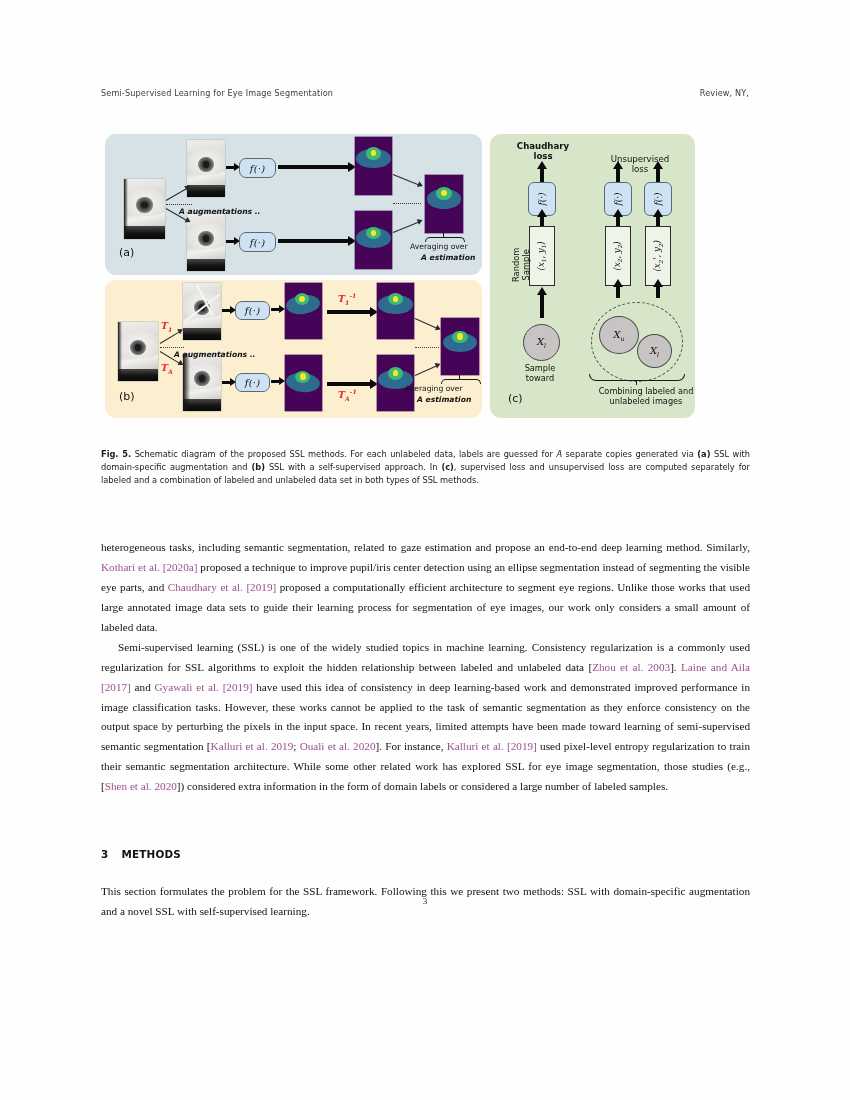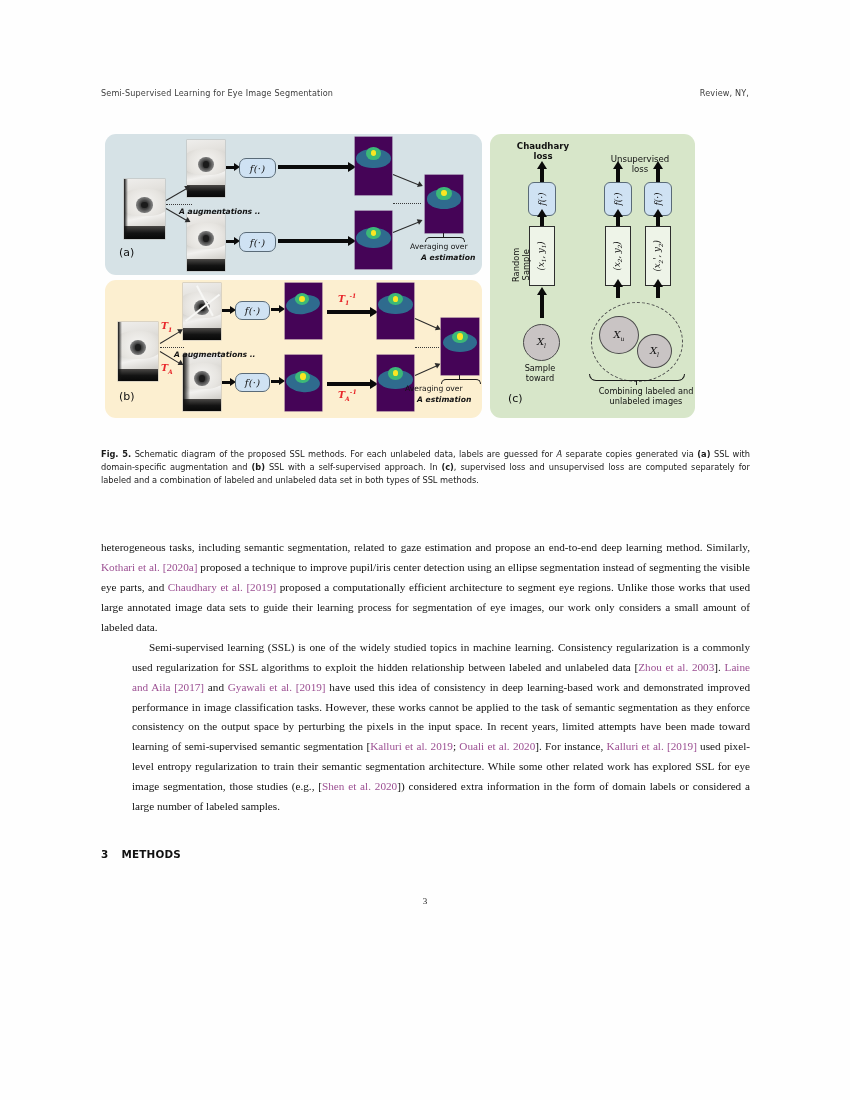--- a/index.html
+++ b/index.html
@@ -360,21 +360,21 @@
     left: 101px;
     top: 538px;
     width: 649px;
     font-family: "Liberation Serif", serif;
     font-size: 11.2px;
     line-height: 1.78;
     color: #111;
     text-align: justify;
   }
   .body p { margin: 0 0 0 0; }
-  .body p.indent { text-indent: 17px; margin-left: 31px; }
+  .body p.indent { text-indent: 17px; }
   .cite { color: #9b4f92; }
 
   .sec-head {
     position: absolute;
     left: 101px;
     top: 848px;
     font-family: "DejaVu Sans", sans-serif;
     font-size: 10.4px;
     font-weight: bold;
     color: #111;
@@ -673,15 +673,18 @@
 
   <div class="body">
     <p><span>heterogeneous tasks, including semantic segmentation, related to gaze estimation and propose an end-to-end deep learning method. Similarly, </span><a class="cite">Kothari et al. [2020a]</a><span> proposed a technique to improve pupil/iris center detection using an ellipse segmentation instead of segmenting the visible eye parts, and </span><a class="cite">Chaudhary et al. [2019]</a><span> proposed a computationally efficient architecture to segment eye regions. Unlike those works that used large annotated image data sets to guide their learning process for segmentation of eye images, our work only considers a small amount of labeled data.</span></p>
     <p class="indent"><span>Semi-supervised learning (SSL) is one of the widely studied topics in machine learning. Consistency regularization is a commonly used regularization for SSL algorithms to exploit the hidden relationship between labeled and unlabeled data [</span><a class="cite">Zhou et al. 2003</a><span>]. </span><a class="cite">Laine and Aila [2017]</a><span> and </span><a class="cite">Gyawali et al. [2019]</a><span> have used this idea of consistency in deep learning-based work and demonstrated improved performance in image classification tasks. However, these works cannot be applied to the task of semantic segmentation as they enforce consistency on the output space by perturbing the pixels in the input space. In recent years, limited attempts have been made toward learning of semi-supervised semantic segmentation [</span><a class="cite">Kalluri et al. 2019</a><span>; </span><a class="cite">Ouali et al. 2020</a><span>]. For instance, </span><a class="cite">Kalluri et al. [2019]</a><span> used pixel-level entropy regularization to train their semantic segmentation architecture. While some other related work has explored SSL for eye image segmentation, those studies (e.g., [</span><a class="cite">Shen et al. 2020</a><span>]) considered extra information in the form of domain labels or considered a large number of labeled samples.</span></p>
   </div>
 
   <div class="sec-head">
     <span class="num">3</span><span>METHODS</span>
   </div>
 
+  <div class="body2">
+    <p>This section formulates the problem for the SSL framework. Following this we present two methods: SSL with domain-specific augmentation and a novel SSL with self-supervised learning.</p>
+  </div>
 
   <div class="folio">3</div>
 </div>
 
 </body></html>

